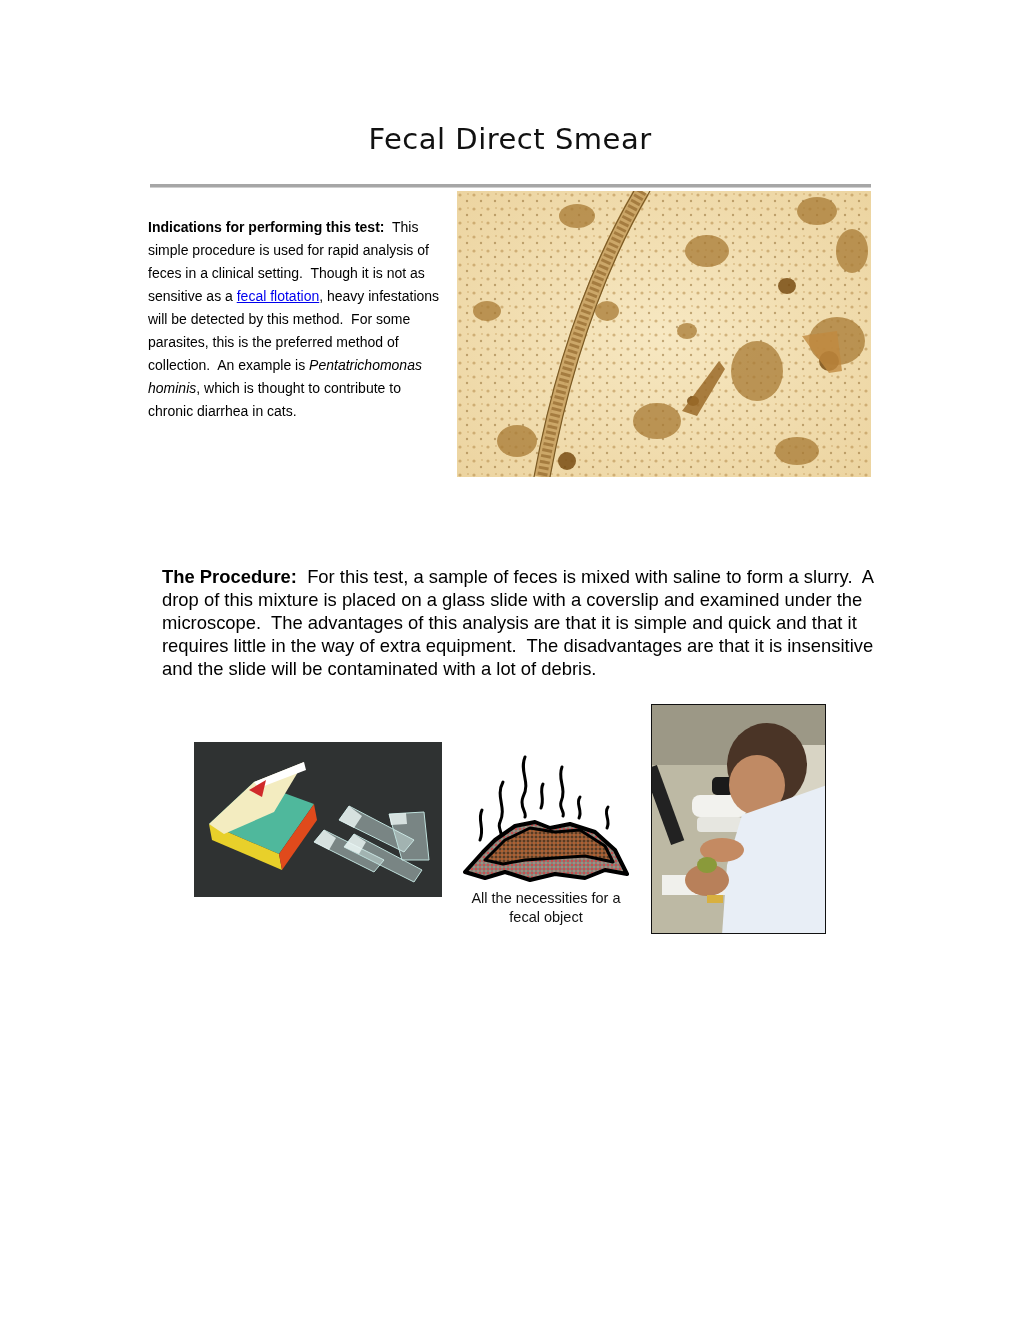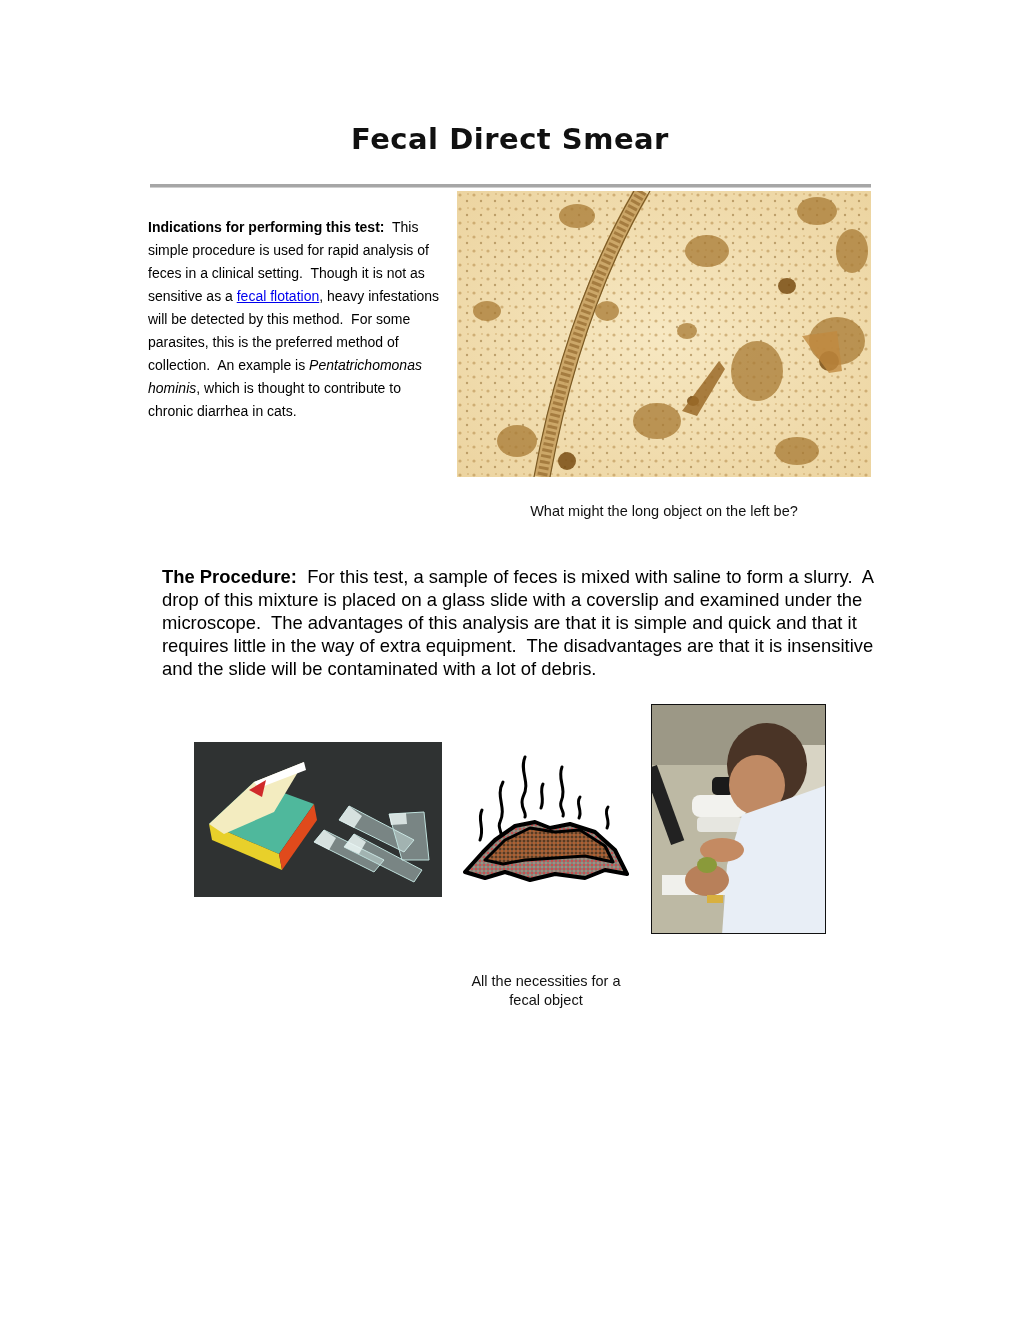--- a/index.html
+++ b/index.html
@@ -16,21 +16,21 @@
       color: #000;
     }
     .title {
       position: absolute;
       left: 0;
       width: 1020px;
       top: 122px;
       text-align: center;
       font-family: "DejaVu Sans", sans-serif;
       font-size: 29px;
-      font-weight: bold;
+      font-weight: normal;
       letter-spacing: 0.5px;
       color: #111;
     }
     .rule {
       position: absolute;
       left: 150px;
       top: 184px;
       width: 721px;
       height: 3px;
       background: #a6a6a6;
@@ -95,21 +95,21 @@
       position: absolute;
       left: 651px;
       top: 704px;
       width: 175px;
       height: 230px;
       overflow: hidden;
       border: 1px solid #111;
       box-sizing: border-box;
       background: #c9c6b4;
     }
-    .caption2 { left: 446px; width: 200px; top: 972px; }
+    .caption2 { left: 446px; width: 200px; top: 889px; }
   </style>
 </head>
 <body>
 
 <div class="title">Fecal Direct Smear</div>
 <div class="rule"></div>
 
 <div class="indications">
   <b>Indications for performing this test:</b><span style="white-space:pre-wrap">  This simple procedure is used for rapid analysis of feces in a clinical setting.  Though it is not as sensitive as a </span><a class="link">fecal flotation</a><span style="white-space:pre-wrap">, heavy infestations will be detected by this method.  For some parasites, this is the preferred method of collection.  An example is </span><i>Pentatrichomonas</i> <i>hominis</i><span>, which is thought to contribute to chronic diarrhea in cats.</span>
 </div>
@@ -155,21 +155,20 @@
     <polygon points="345,145 380,140 385,180 372,182" fill="#c08a40" opacity="0.8"></polygon>
 
     <path d="M 185 0 C 150 60, 110 150, 85 286" stroke="#c8a160" stroke-width="16" fill="none" opacity="0.9"></path>
     <path d="M 185 0 C 150 60, 110 150, 85 286" stroke="#9b7236" stroke-width="10" fill="none" stroke-dasharray="3 3" opacity="0.8"></path>
     <path d="M 193 0 C 158 60, 118 150, 93 286" stroke="#7b5a24" stroke-width="1.2" fill="none"></path>
     <path d="M 177 0 C 142 60, 102 150, 77 286" stroke="#7b5a24" stroke-width="1.2" fill="none"></path>
   </svg>
 </div>
 
 <div class="caption caption1">
-  <div>What might the long object on the left be?</div>
 </div>
 
 <div class="procedure">
   <b>The Procedure:</b><span style="white-space:pre-wrap">  For this test, a sample of feces is mixed with saline to form a slurry.  A drop of this mixture is placed on a glass slide with a coverslip and examined under the microscope.  The advantages of this analysis are that it is simple and quick and that it requires little in the way of extra equipment.  The disadvantages are that it is insensitive and the slide will be contaminated with a lot of debris.</span>
 </div>
 
 <div class="slides-img" title="Box of glass microscope slides with loose slides on dark surface">
   <svg width="248" height="155" viewBox="0 0 248 155" xmlns="http://www.w3.org/2000/svg">
     <rect width="248" height="155" fill="#2f3232"></rect>
 

